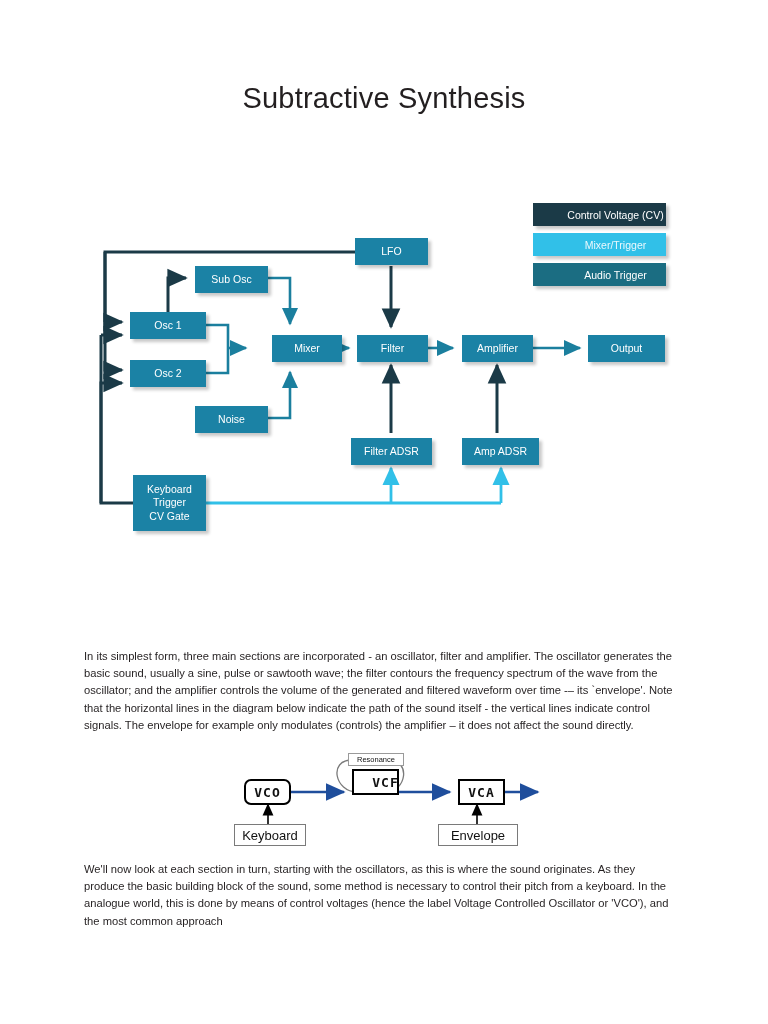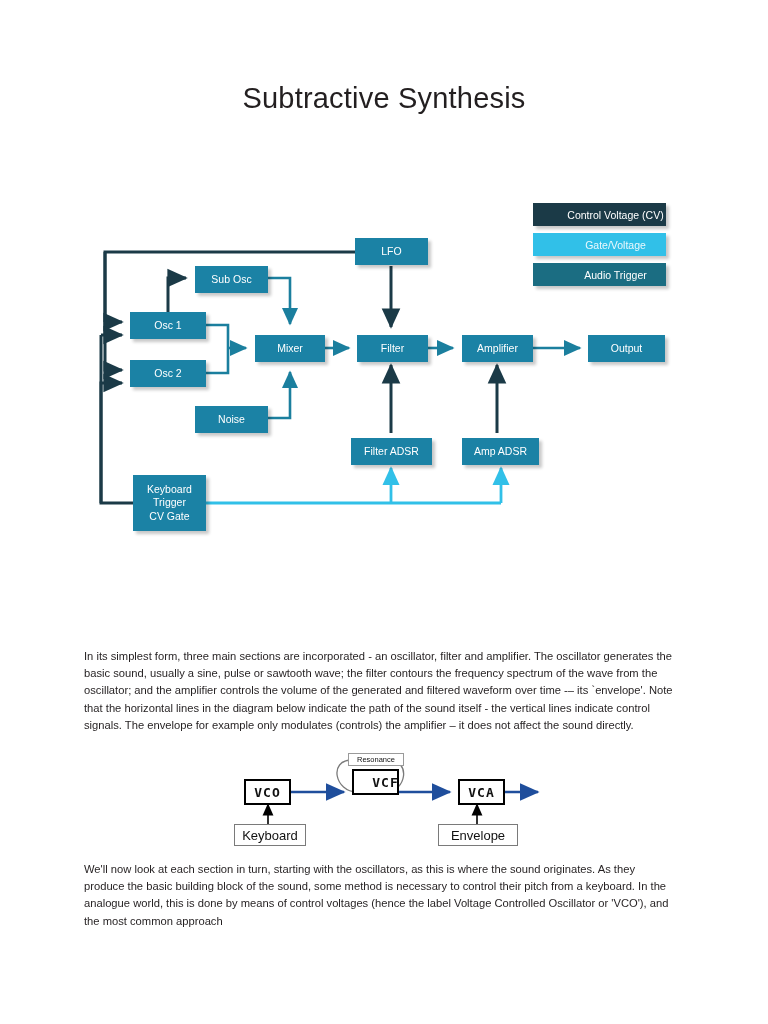--- a/index.html
+++ b/index.html
@@ -129,21 +129,21 @@
 
       <path d="M206,313 L501,313" stroke="#31c0e8" stroke-width="2.8" fill="none"></path>
       <path d="M391,313 L391,278" stroke="#31c0e8" stroke-width="2.8" fill="none" marker-end="url(#aGT)"></path>
       <path d="M501,313 L501,278" stroke="#31c0e8" stroke-width="2.8" fill="none" marker-end="url(#aGT)"></path>
     </svg>
 
     <div class="legend-item lg-cv" style="left:533px;top:13px;width:133px;height:23px;">
       <span>Control Voltage (CV)</span>
     </div>
     <div class="legend-item lg-gate" style="left:533px;top:43px;width:133px;height:23px;">
-      <span>Gate/Voltage</span>
+      <span>Mixer/Trigger</span>
     </div>
     <div class="legend-item lg-audio" style="left:533px;top:73px;width:133px;height:23px;">
       <span>Audio Trigger</span>
     </div>
 
     <div class="blk" style="left:355px;top:48px;width:73px;height:27px;">
       <span>LFO</span>
     </div>
 
     <div class="blk" style="left:195px;top:76px;width:73px;height:27px;">
@@ -151,21 +151,21 @@
     </div>
 
     <div class="blk" style="left:130px;top:122px;width:76px;height:27px;">
       <span>Osc 1</span>
     </div>
 
     <div class="blk" style="left:130px;top:170px;width:76px;height:27px;">
       <span>Osc 2</span>
     </div>
 
-    <div class="blk" style="left:255px;top:145px;width:70px;height:27px;">
+    <div class="blk" style="left:272px;top:145px;width:70px;height:27px;">
       <span>Mixer</span>
     </div>
 
     <div class="blk" style="left:357px;top:145px;width:71px;height:27px;">
       <span>Filter</span>
     </div>
 
     <div class="blk" style="left:462px;top:145px;width:71px;height:27px;">
       <span>Amplifier</span>
     </div>
@@ -211,21 +211,21 @@
       <path d="M171,40 L222,40" stroke="#1f4e9c" stroke-width="2.6" fill="none" marker-end="url(#aSig)"></path>
       <path d="M277,40 L310,40" stroke="#1f4e9c" stroke-width="2.6" fill="none" marker-end="url(#aSig)"></path>
 
       <path d="M129,40 C107,40 100,8 124,8 L160,8 C184,8 178,40 158,40" stroke="#7a7a7a" stroke-width="1.3" fill="none"></path>
 
       <path d="M40,72 L40,52" stroke="#000000" stroke-width="1.6" fill="none" marker-end="url(#aBlk)"></path>
 
       <path d="M249,72 L249,52" stroke="#000000" stroke-width="1.6" fill="none" marker-end="url(#aBlk)"></path>
     </svg>
 
-    <div class="vbox" style="left:16px;top:27px;width:47px;height:26px;">
+    <div class="vbox" style="left:16px;top:27px;width:47px;height:26px;border-radius:7px;">
       <span>VCO</span>
     </div>
     <div class="vbox" style="left:124px;top:17px;width:47px;height:26px;padding-left:20px;">
       <span>VCF</span>
     </div>
     <div class="vbox" style="left:230px;top:27px;width:47px;height:26px;">
       <span>VCA</span>
     </div>
 
     <div class="vres" style="left:120px;top:1px;width:56px;height:13px;">

